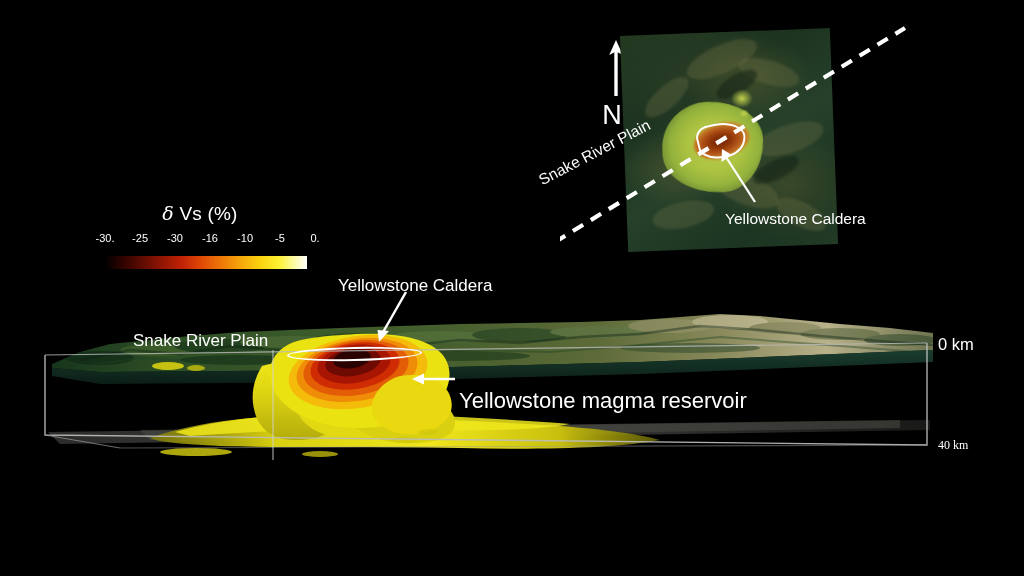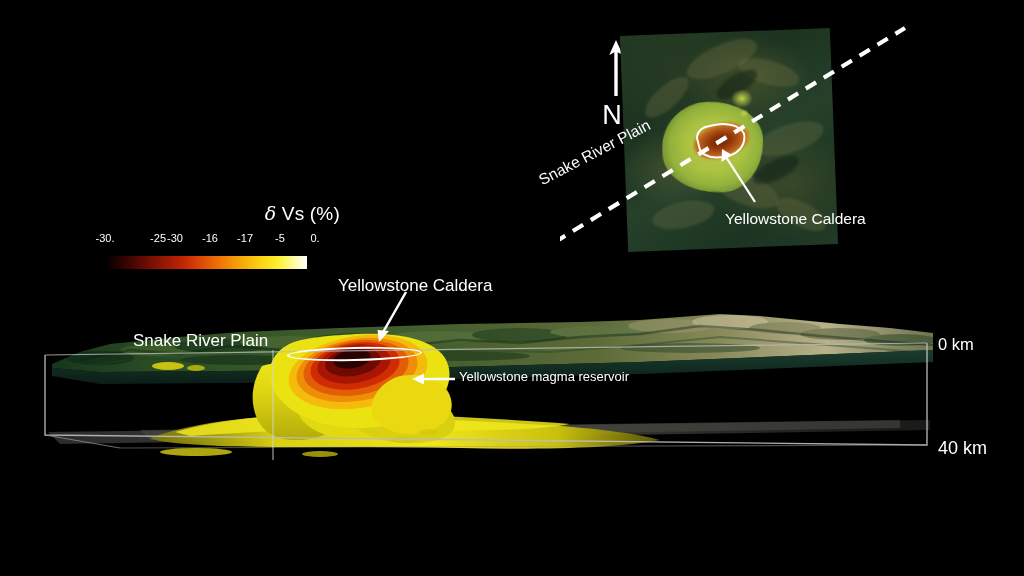--- a/index.html
+++ b/index.html
@@ -2,21 +2,21 @@
 <html><head>
 <meta charset="utf-8">
 <style>
   html,body{margin:0;padding:0;background:#000;}
   body{width:1024px;height:576px;overflow:hidden;position:relative;
        font-family:"Liberation Sans", sans-serif;color:#fff;}
   .fig{position:absolute;inset:0;background:#000;}
 
   
   #colorbar-group{position:absolute;left:60px;top:200px;width:280px;height:80px;}
-  #cb-title{position:absolute;left:0;top:2px;width:280px;text-align:right;
+  #cb-title{position:absolute;left:0;top:2px;width:280px;text-align:center;
             font-size:19px;letter-spacing:.2px;white-space:nowrap;}
   #cb-title .delta{font-family:"DejaVu Serif", serif;font-style:italic;font-size:19px;}
   #cb-ticks{position:absolute;left:45px;top:32px;width:210px;height:18px;}
   #cb-ticks span{position:absolute;font-size:11px;transform:translateX(-50%);
                  white-space:nowrap;top:0;}
   #cb-bar{position:absolute;left:45px;top:56px;width:202px;height:13px;
           background:linear-gradient(to right,
             #000000 0%, #2b0200 8%, #5d0b02 18%, #8c1403 27%,
             #c02205 38%, #e04a06 48%, #ef7a08 58%,
             #f5a60a 67%, #fbd310 77%, #fdf132 86%,
@@ -75,41 +75,41 @@
 
   #magma-layer{position:absolute;left:0;top:0;width:1024px;height:240px;}
 
   #caldera-ellipse{position:absolute;left:287px;top:347px;width:135px;height:14px;
         border:2.2px solid #fff;border-radius:50%;
         transform:rotate(-1.2deg);box-sizing:border-box;}
 
   
   #label-srp{position:absolute;left:133px;top:331px;font-size:17px;white-space:nowrap;}
   #label-caldera{position:absolute;left:338px;top:276px;font-size:17px;white-space:nowrap;}
-  #label-reservoir{position:absolute;left:459px;top:369px;font-size:13px;white-space:nowrap;}
+  #label-reservoir{position:absolute;left:459px;top:388px;font-size:22px;white-space:nowrap;}
   #label-depth-0{position:absolute;left:938px;top:335px;font-size:16.5px;white-space:nowrap;text-align:center;}
-  #label-depth-40{position:absolute;left:938px;top:438px;font-size:18px;white-space:nowrap;}
+  #label-depth-40{position:absolute;left:938px;top:438px;font-size:12px;white-space:nowrap;font-family:Liberation Serif, serif;}
   #main-arrows{position:absolute;left:0;top:0;width:1024px;height:576px;
                pointer-events:none;}
 </style>
 </head>
 <body>
 
 <div class="fig">
 
   <div id="colorbar-group">
     <div id="cb-title">
       <span class="delta">δ</span><span> Vs (%)</span>
     </div>
     <div id="cb-ticks">
         <span style="left: 0%;">-30.</span>
-        <span style="left: 16.7%; margin-left: 18px;">-25</span>
+        <span style="left: 16.7%;">-25</span>
         <span style="left: 33.3%;">-30</span>
         <span style="left: 50%;">-16</span>
-        <span style="left: 66.7%;">-17</span>
+        <span style="left: 66.7%;">-10</span>
         <span style="left: 83.3%;">-5</span>
         <span style="left: 100%;">0.</span>
       </div>
     <div id="cb-bar"></div>
   </div>
 
   <div id="inset-map-group">
 
     <svg id="north-arrow" viewBox="0 0 40 60">
       <line x1="20" y1="58" x2="20" y2="10" stroke="#fff" stroke-width="3.4"></line>

